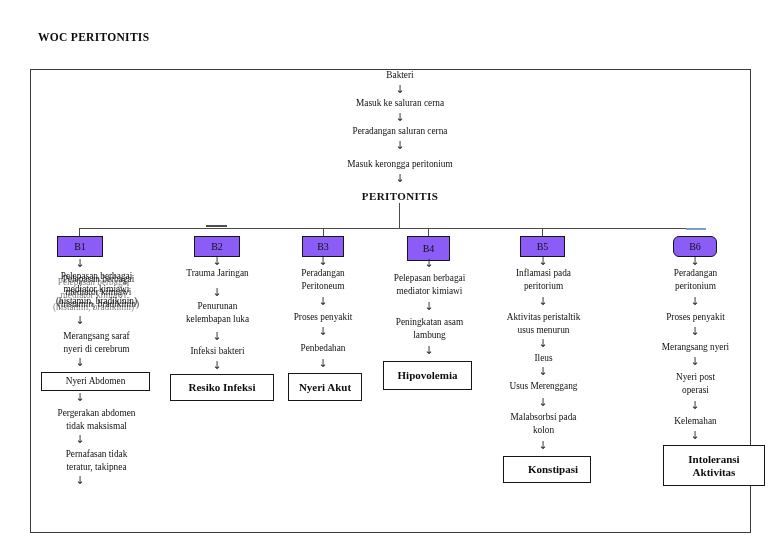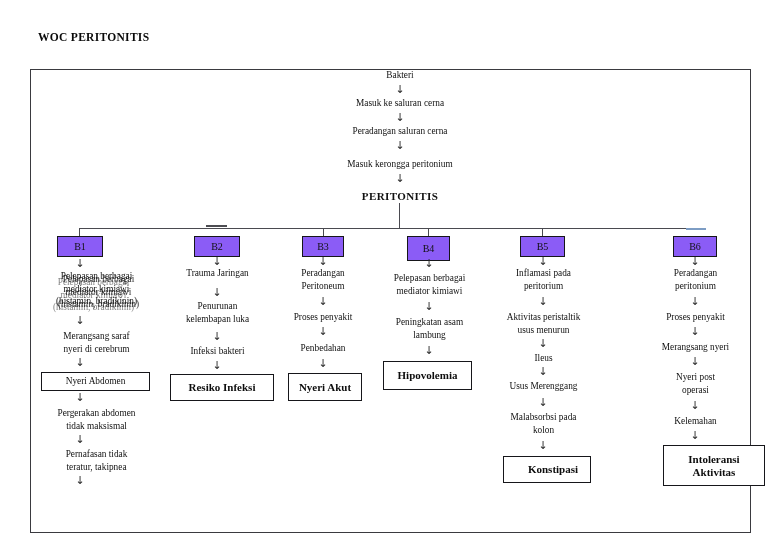--- a/index.html
+++ b/index.html
@@ -221,21 +221,21 @@
 
   <div class="node" style="left:489px;top:380px;width:109px;">Usus Merenggang</div>
   <div class="arrow" style="left:536px;top:397px;">↓</div>
 
   <div class="node" style="left:489px;top:411px;width:109px;">Malabsorbsi pada
 kolon</div>
   <div class="arrow" style="left:536px;top:440px;">↓</div>
 
   <div class="box bold" style="left:503px;top:456px;width:88px;height:27px;padding-left:12px;"><span>Konstipasi</span></div>
 
-  <div class="bbox" style="left:673px;top:236px;width:44px;height:21px;">
+  <div class="bbox" style="left:673px;top:236px;width:44px;height:21px;border-radius:6px;">
       <span>B6</span>
     </div>
   <div class="arrow" style="left:688px;top:256px;">↓</div>
 
   <div class="node" style="left:641px;top:267px;width:109px;">Peradangan
 peritonium</div>
   <div class="arrow" style="left:688px;top:296px;">↓</div>
 
   <div class="node" style="left:641px;top:311px;width:109px;">Proses penyakit</div>
   <div class="arrow" style="left:688px;top:326px;">↓</div>

